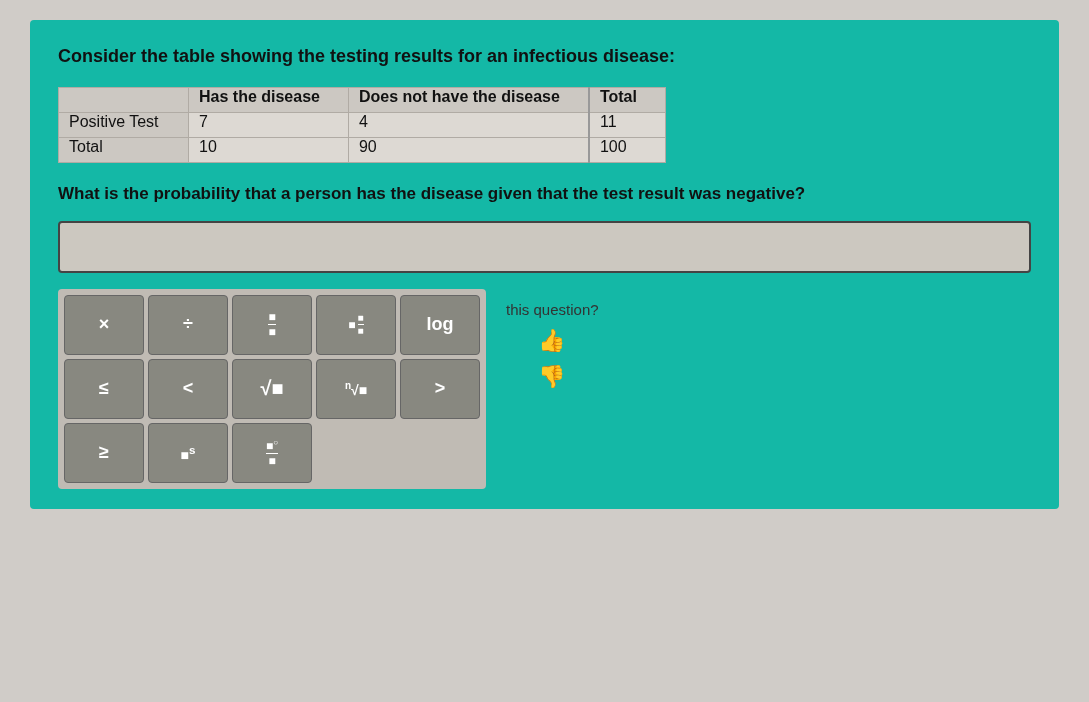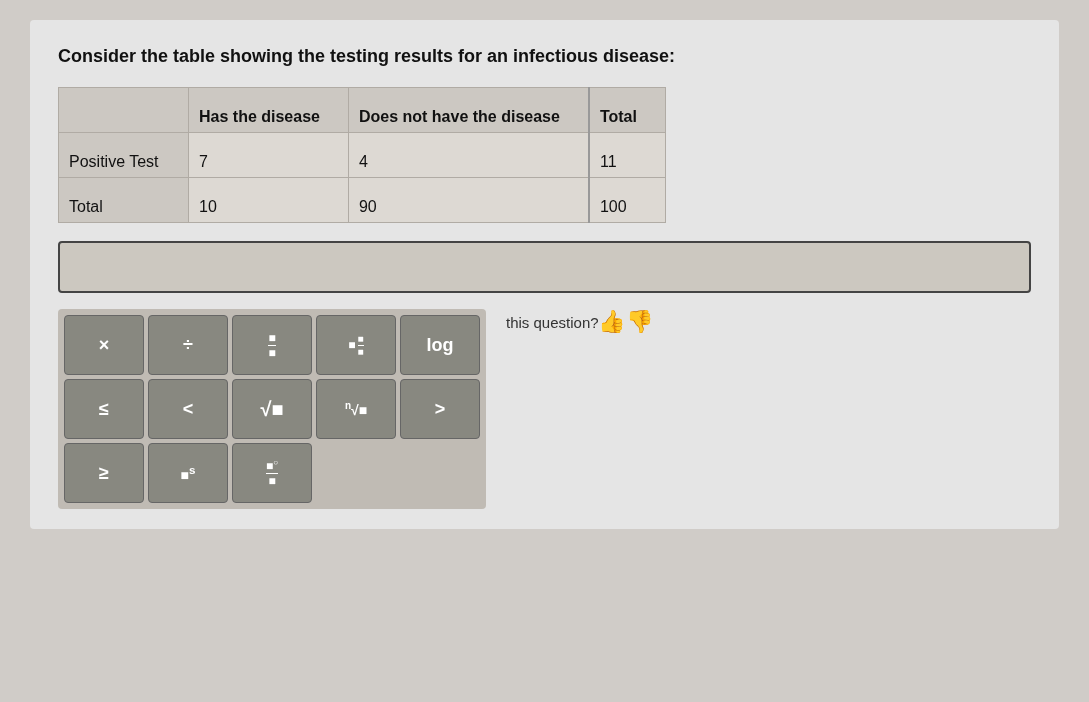--- a/index.html
+++ b/index.html
@@ -5,38 +5,38 @@
     * { box-sizing: border-box; margin: 0; padding: 0; }
     body {
       background: #d0ccc8;
       font-family: Arial, sans-serif;
       width: 1089px;
       min-height: 702px;
       padding: 20px 30px;
       color: #111;
     }
     .main-container {
-      background: #e5e5e5;
+      background: #14b8a6;
       border-radius: 4px;
       padding: 24px 28px 20px 28px;
     }
     .question-text {
       font-size: 18px;
       font-weight: bold;
       margin-bottom: 18px;
       line-height: 1.4;
     }
     
     .data-table {
       border-collapse: collapse;
       margin-bottom: 18px;
       font-size: 16px;
     }
     .data-table th, .data-table td {
-      padding: 20px 28px 6px 10px;
+      padding: 0 28px 6px 10px;
       text-align: left;
       border: 1px solid #b0aba4;
       background: #ddd9d3;
     }
     .data-table th {
       font-weight: bold;
       background: #ccc8c2;
     }
     .data-table td.label-cell {
       font-weight: normal;
@@ -96,23 +96,24 @@
       align-items: center;
       font-size: 12px;
       line-height: 1;
     }
     .fraction-symbol .num { border-bottom: 1px solid #fff; padding-bottom: 1px; width: 100%; text-align: center; }
     .fraction-symbol .den { padding-top: 1px; width: 100%; text-align: center; }
     
     .feedback-area {
       display: flex;
       align-items: center;
-      gap: 0;
+      gap: 10px;
       font-size: 15px;
-      margin-top: 0;
+      margin-top: 12px;
+      flex-direction: column;
     }
     .feedback-icon {
       font-size: 22px;
       cursor: pointer;
     }
     .right-side {
       display: flex;
       flex-direction: column;
       justify-content: flex-end;
     }
@@ -146,20 +147,21 @@
       </tr>
       <tr>
         <td class="label-cell">Total</td>
         <td>10</td>
         <td>90</td>
         <td class="total-col">100</td>
       </tr>
     </tbody>
   </table>
 
+  <div class="probability-question">What is the probability that a person has the disease given that the test result was negative?</div>
 
   <div class="answer-box" contenteditable="true" style=""></div>
 
   <div class="calculator-area">
     <div class="calc-grid">
 
       <div class="calc-btn">
         <span>×</span>
       </div>
       <div class="calc-btn">

